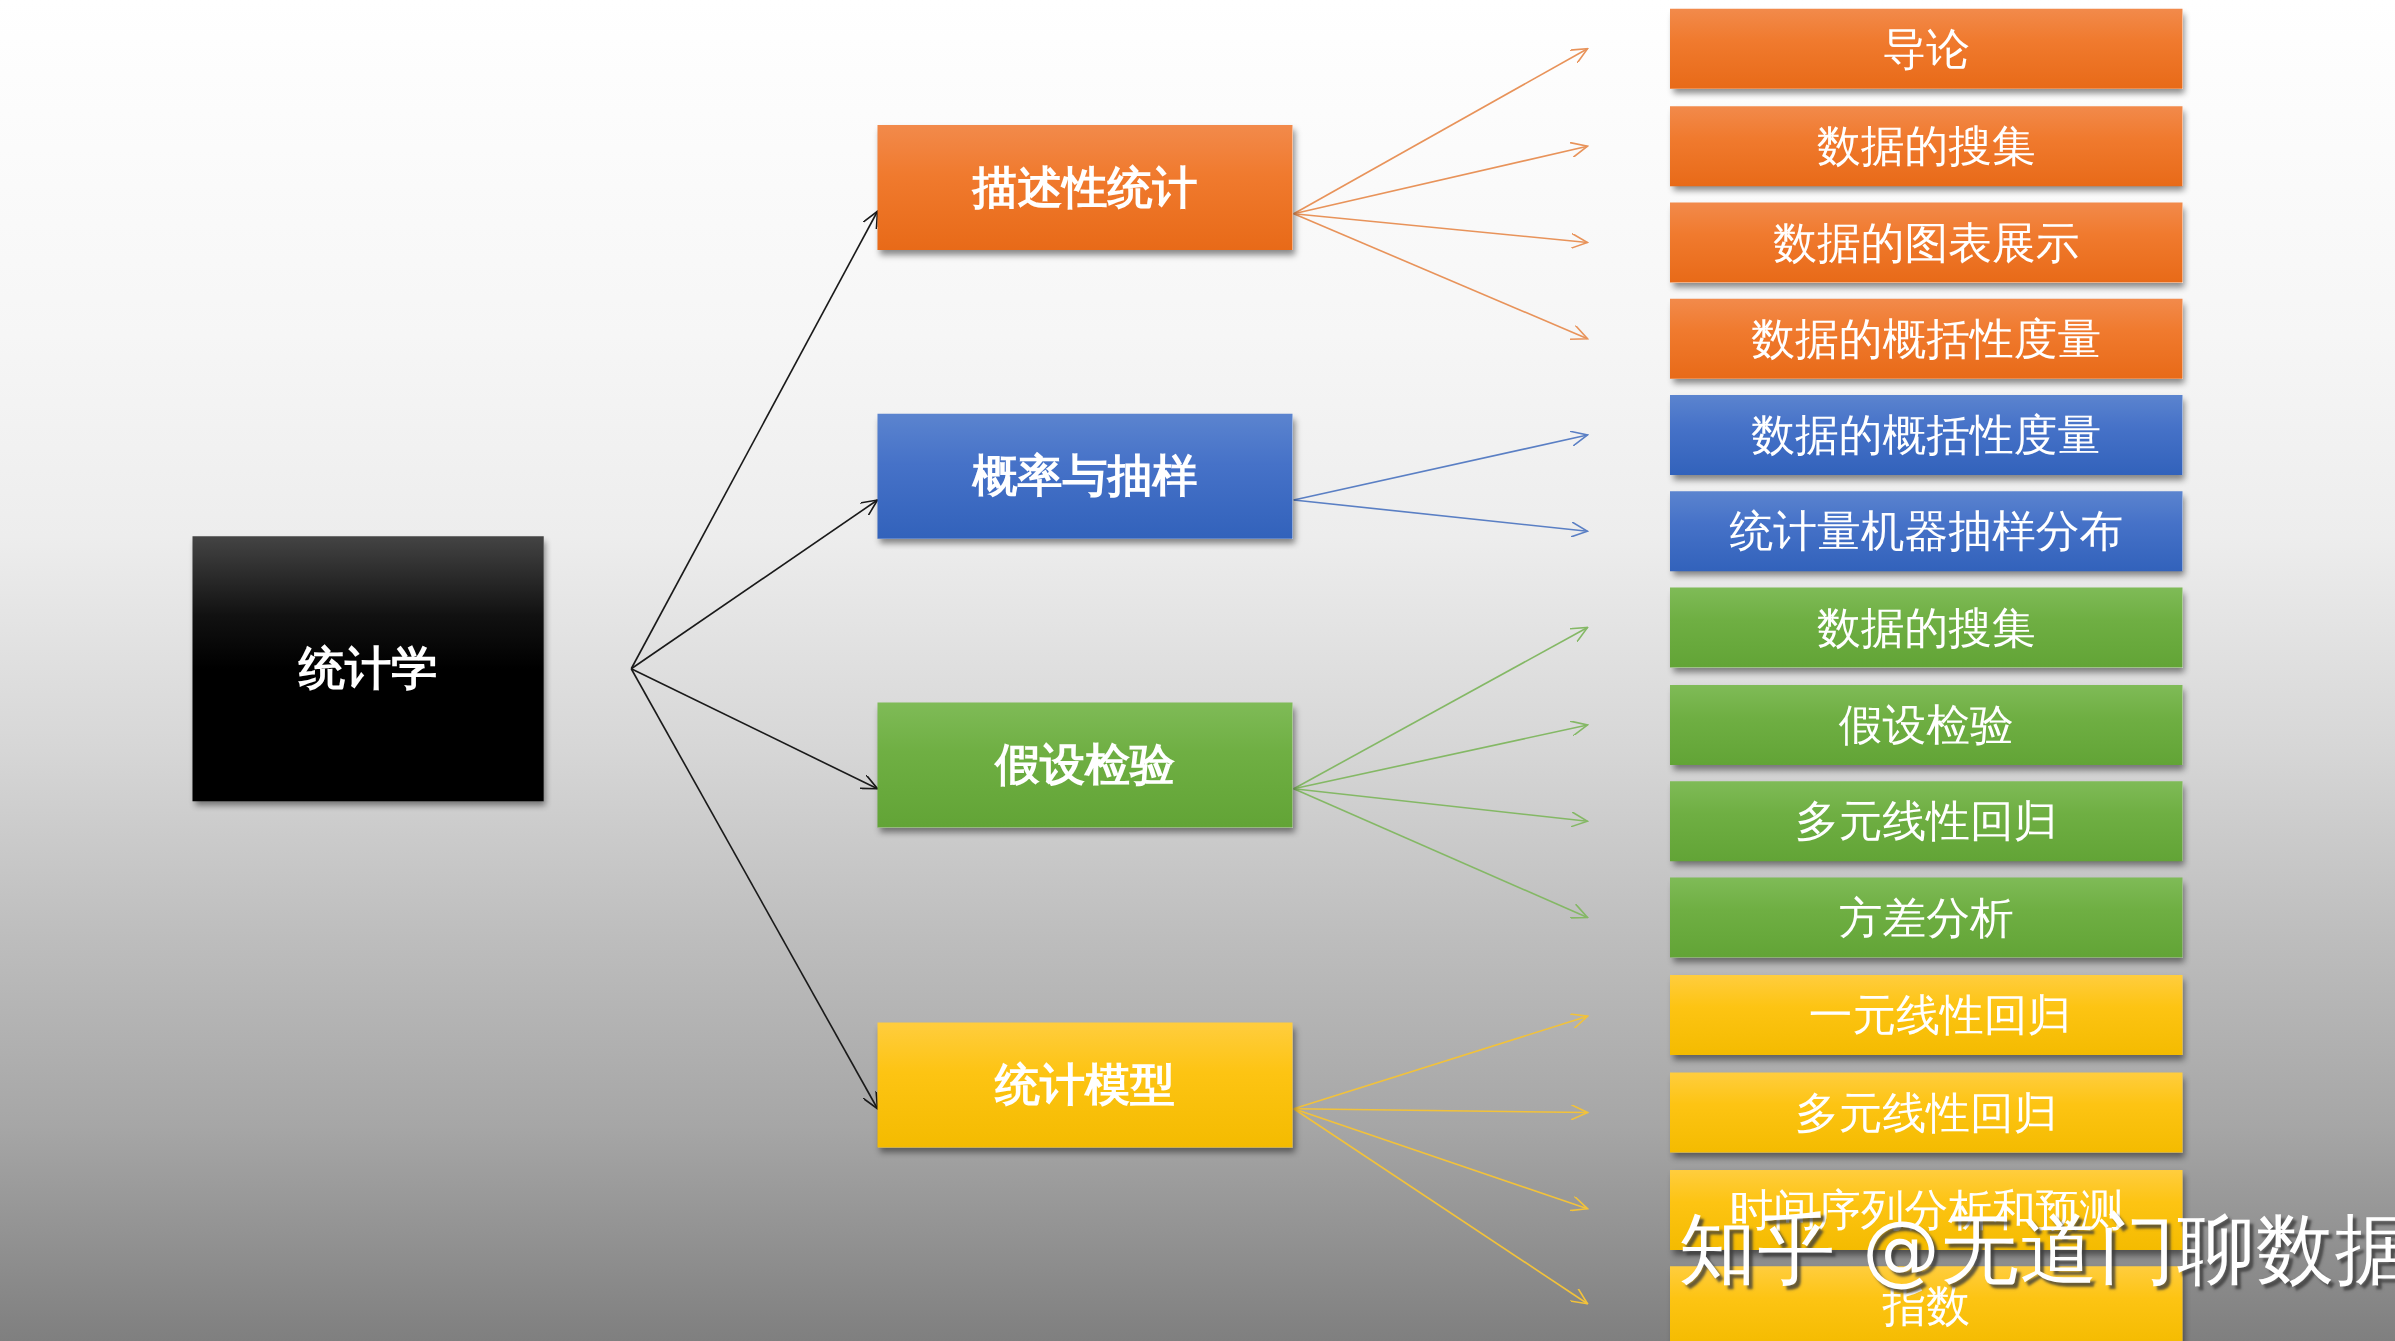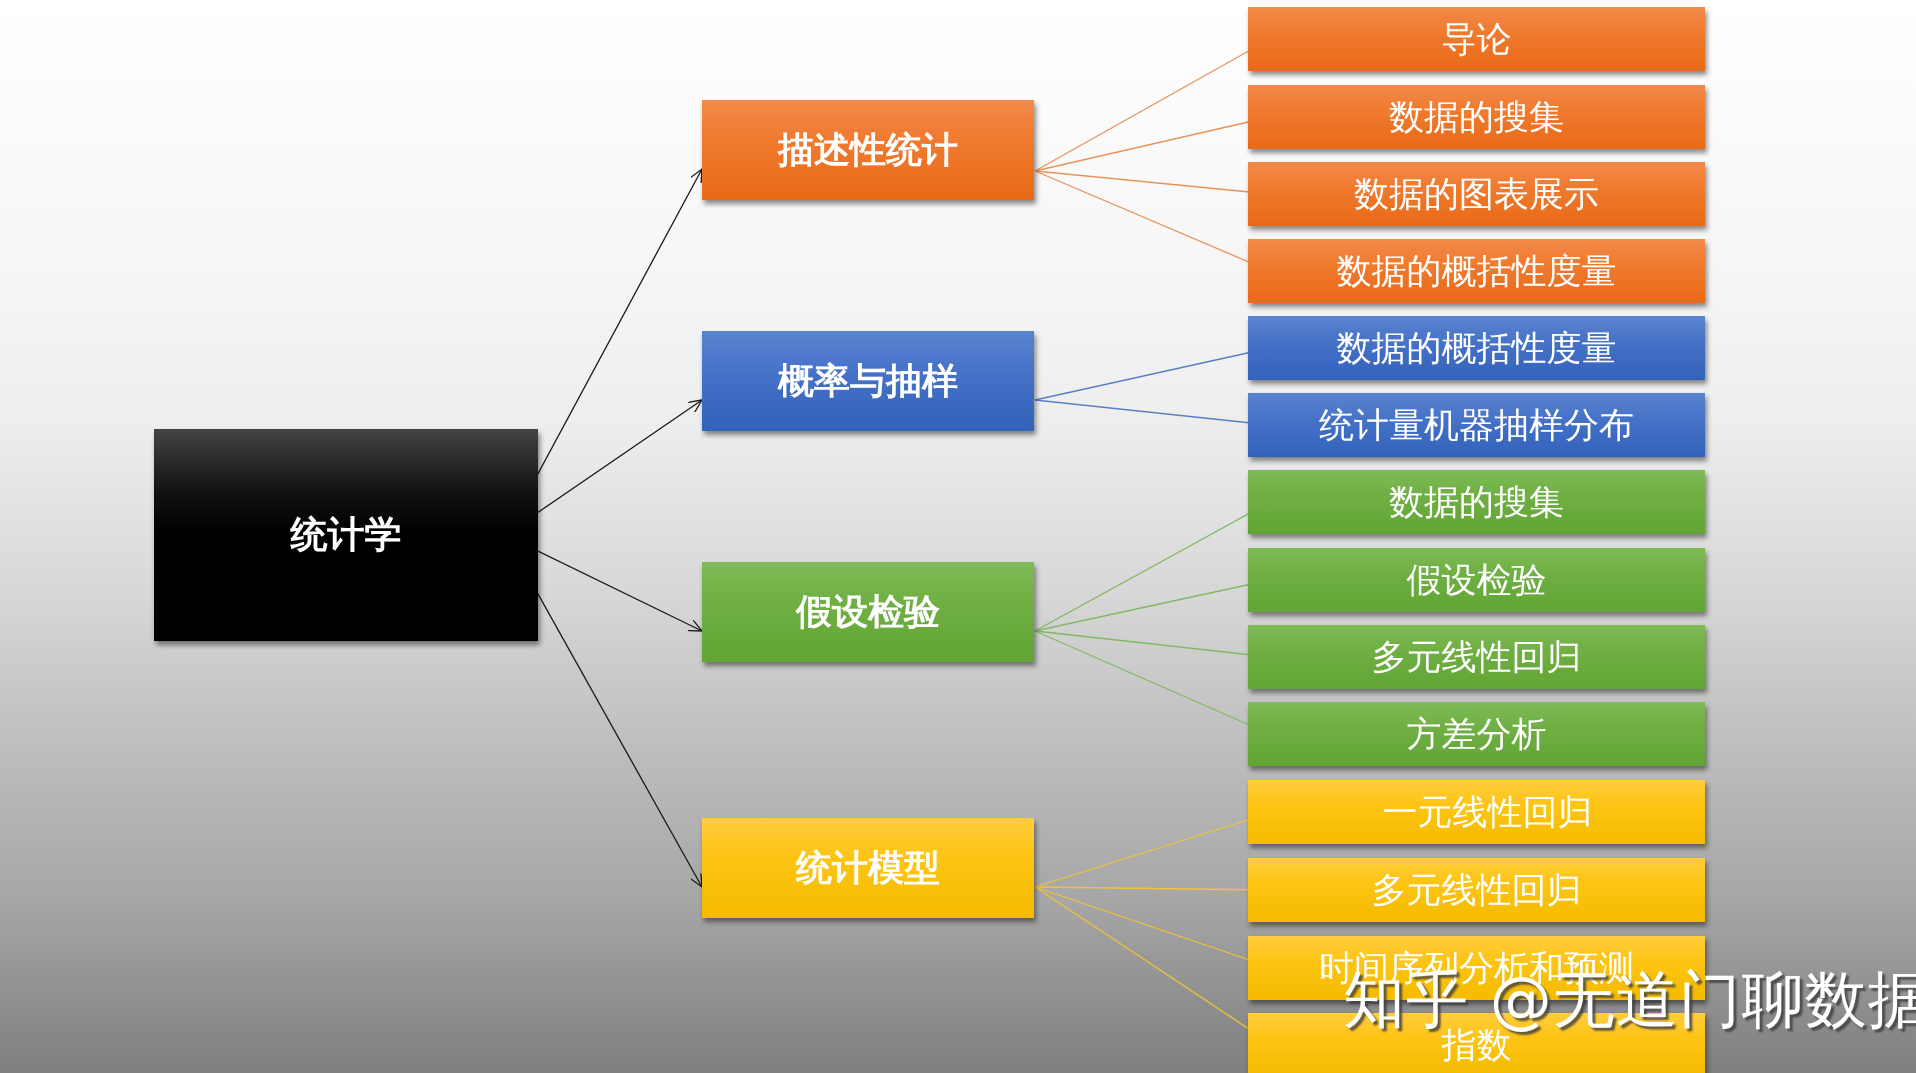--- a/index.html
+++ b/index.html
@@ -8,26 +8,26 @@
     background: linear-gradient(to bottom, #ffffff 0%, #f6f6f6 25%, #ededed 40%, #d6d6d6 56%, #bdbdbd 70%, #a6a6a6 84%, #7f7f7f 100%);
     font-family: "DejaVu Sans", "Liberation Sans", sans-serif;
   }
   .box {
     position: absolute; display: flex; align-items: center; justify-content: center;
     color: #ffffff; box-sizing: border-box;
     box-shadow: 2px 4px 5px rgba(0,0,0,0.45);
     white-space: nowrap;
   }
   .root {
-    left: 154px; top: 429px; width: 384px; height: 212px;
+    left: 154px; top: 429px; width: 281px; height: 212px;
     background: linear-gradient(to bottom, #444 0%, #111 30%, #000 50%, #000 100%);
     font-size: 37px; font-weight: bold;
   }
   .l1 { left: 702px; width: 332px; height: 100px; font-size: 36px; font-weight: bold; }
-  .leaf { left: 1248px; width: 457px; height: 64px; font-size: 35px; font-weight: normal; }
+  .leaf { left: 1336px; width: 410px; height: 64px; font-size: 35px; font-weight: normal; }
   .orange { background: linear-gradient(to bottom, #f28a4b 0%, #f07a2e 40%, #e86a18 100%); }
   .blue   { background: linear-gradient(to bottom, #5b84cf 0%, #4672c8 40%, #3262bb 100%); }
   .green  { background: linear-gradient(to bottom, #7fbb57 0%, #6faf43 40%, #62a436 100%); }
   .yellow { background: linear-gradient(to bottom, #ffcd3e 0%, #fdc413 40%, #f4bb00 100%); }
   svg.arrows { position: absolute; left: 0; top: 0; width: 1916px; height: 1073px; pointer-events: none; }
   .watermark {
     position: absolute; left: 1343px; top: 958px;
     font-size: 62px; color: #ffffff; white-space: nowrap;
     text-shadow: 3px 3px 2px rgba(60,60,60,0.8);
     letter-spacing: 1px;

